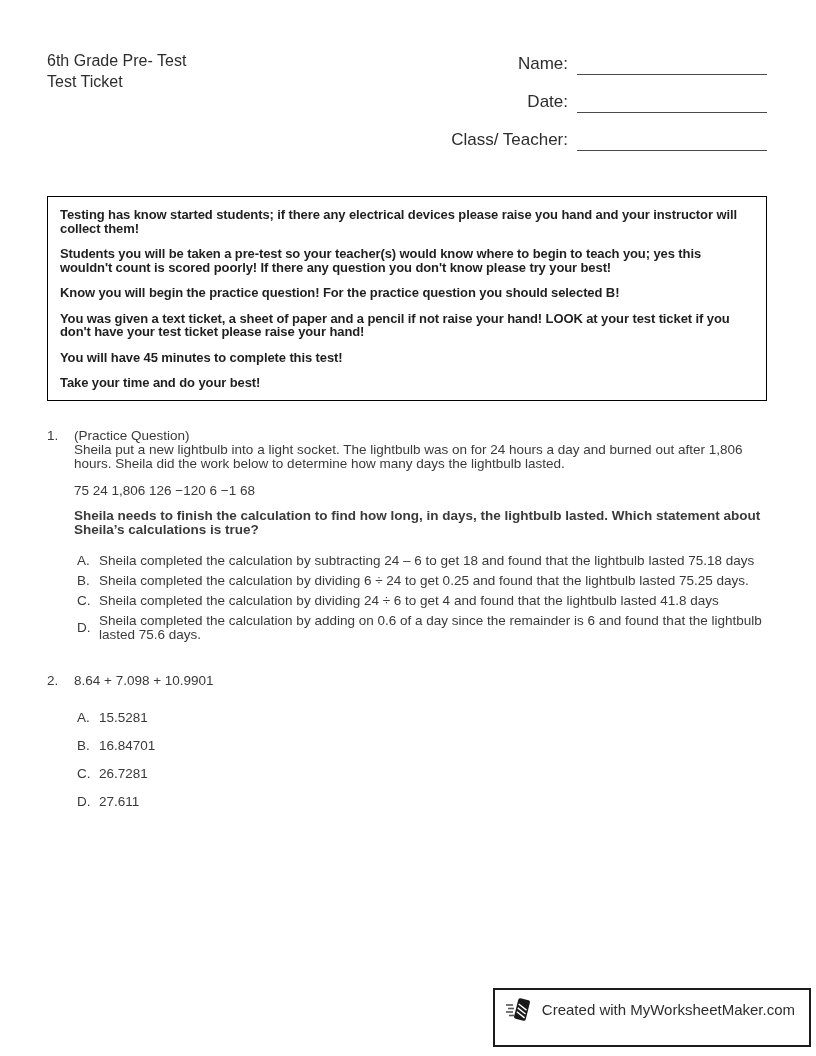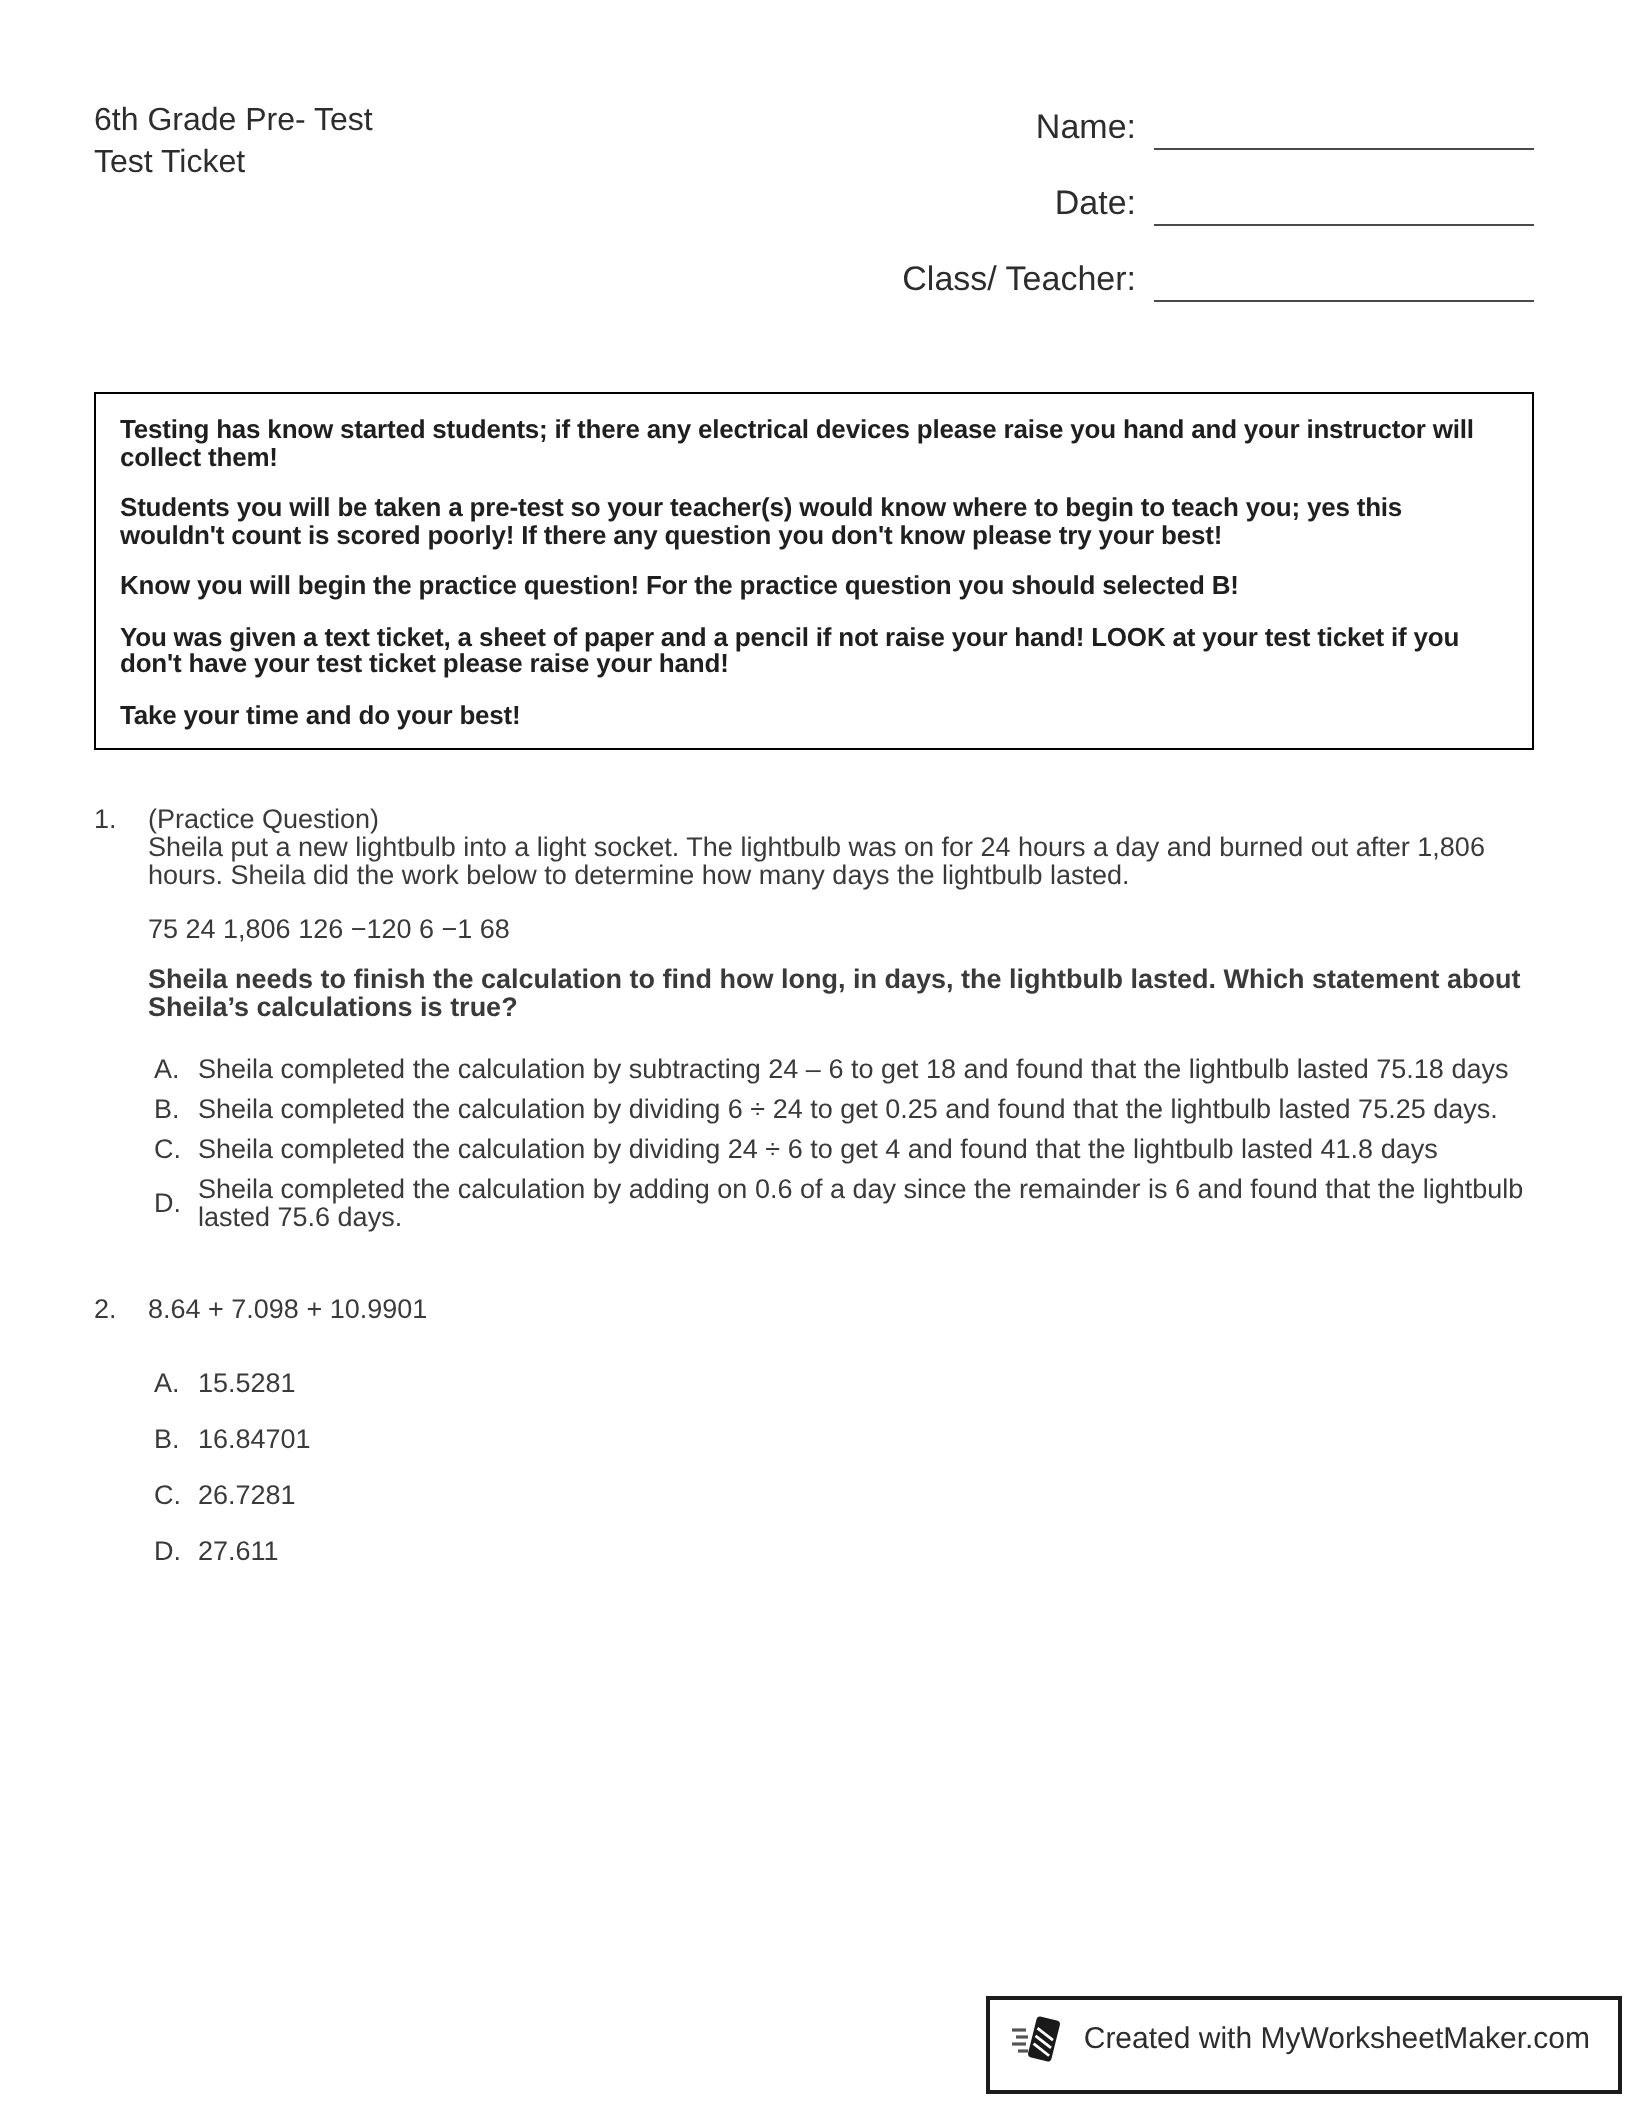--- a/index.html
+++ b/index.html
@@ -75,21 +75,21 @@
   
   .footer-badge {
     position: absolute;
     right: 5px;
     bottom: 9px;
     display: flex;
     align-items: center;
     gap: 9px;
     border: 2px solid #1c1c1c;
     background: #ffffff;
-    padding: 6px 14px 12px 10px;
+    padding: 6px 14px 22px 10px;
     font-size: 15px;
     color: #2d2d2d;
     white-space: nowrap;
   }
   .logo-icon { width: 28px; height: 27px; display: block; }
 </style>
 </head>
 <body>
 
 <div class="page">
@@ -113,20 +113,21 @@
         <span class="field-line"></span>
       </div>
     </div>
   </div>
 
   <div class="instruction-box">
     <p>Testing has know started students; if there any electrical devices please raise you hand and your instructor will collect them!</p>
     <p>Students you will be taken a pre-test so your teacher(s) would know where to begin to teach you; yes this wouldn't count is scored poorly! If there any question you don't know please try your best!</p>
     <p>Know you will begin the practice question! For the practice question you should selected B!</p>
     <p>You was given a text ticket, a sheet of paper and a pencil if not raise your hand! LOOK at your test ticket if you don't have your test ticket please raise your hand!</p>
+    <p>You will have 45 minutes to complete this test!</p>
     <p>Take your time and do your best!</p>
   </div>
 
   <div class="questions">
 
     <div class="question q1">
       <div class="qnum">1.</div>
       <div class="qbody">
         <p>(Practice Question)</p>
         <p>Sheila put a new lightbulb into a light socket. The lightbulb was on for 24 hours a day and burned out after 1,806 hours. Sheila did the work below to determine how many days the lightbulb lasted.</p>

